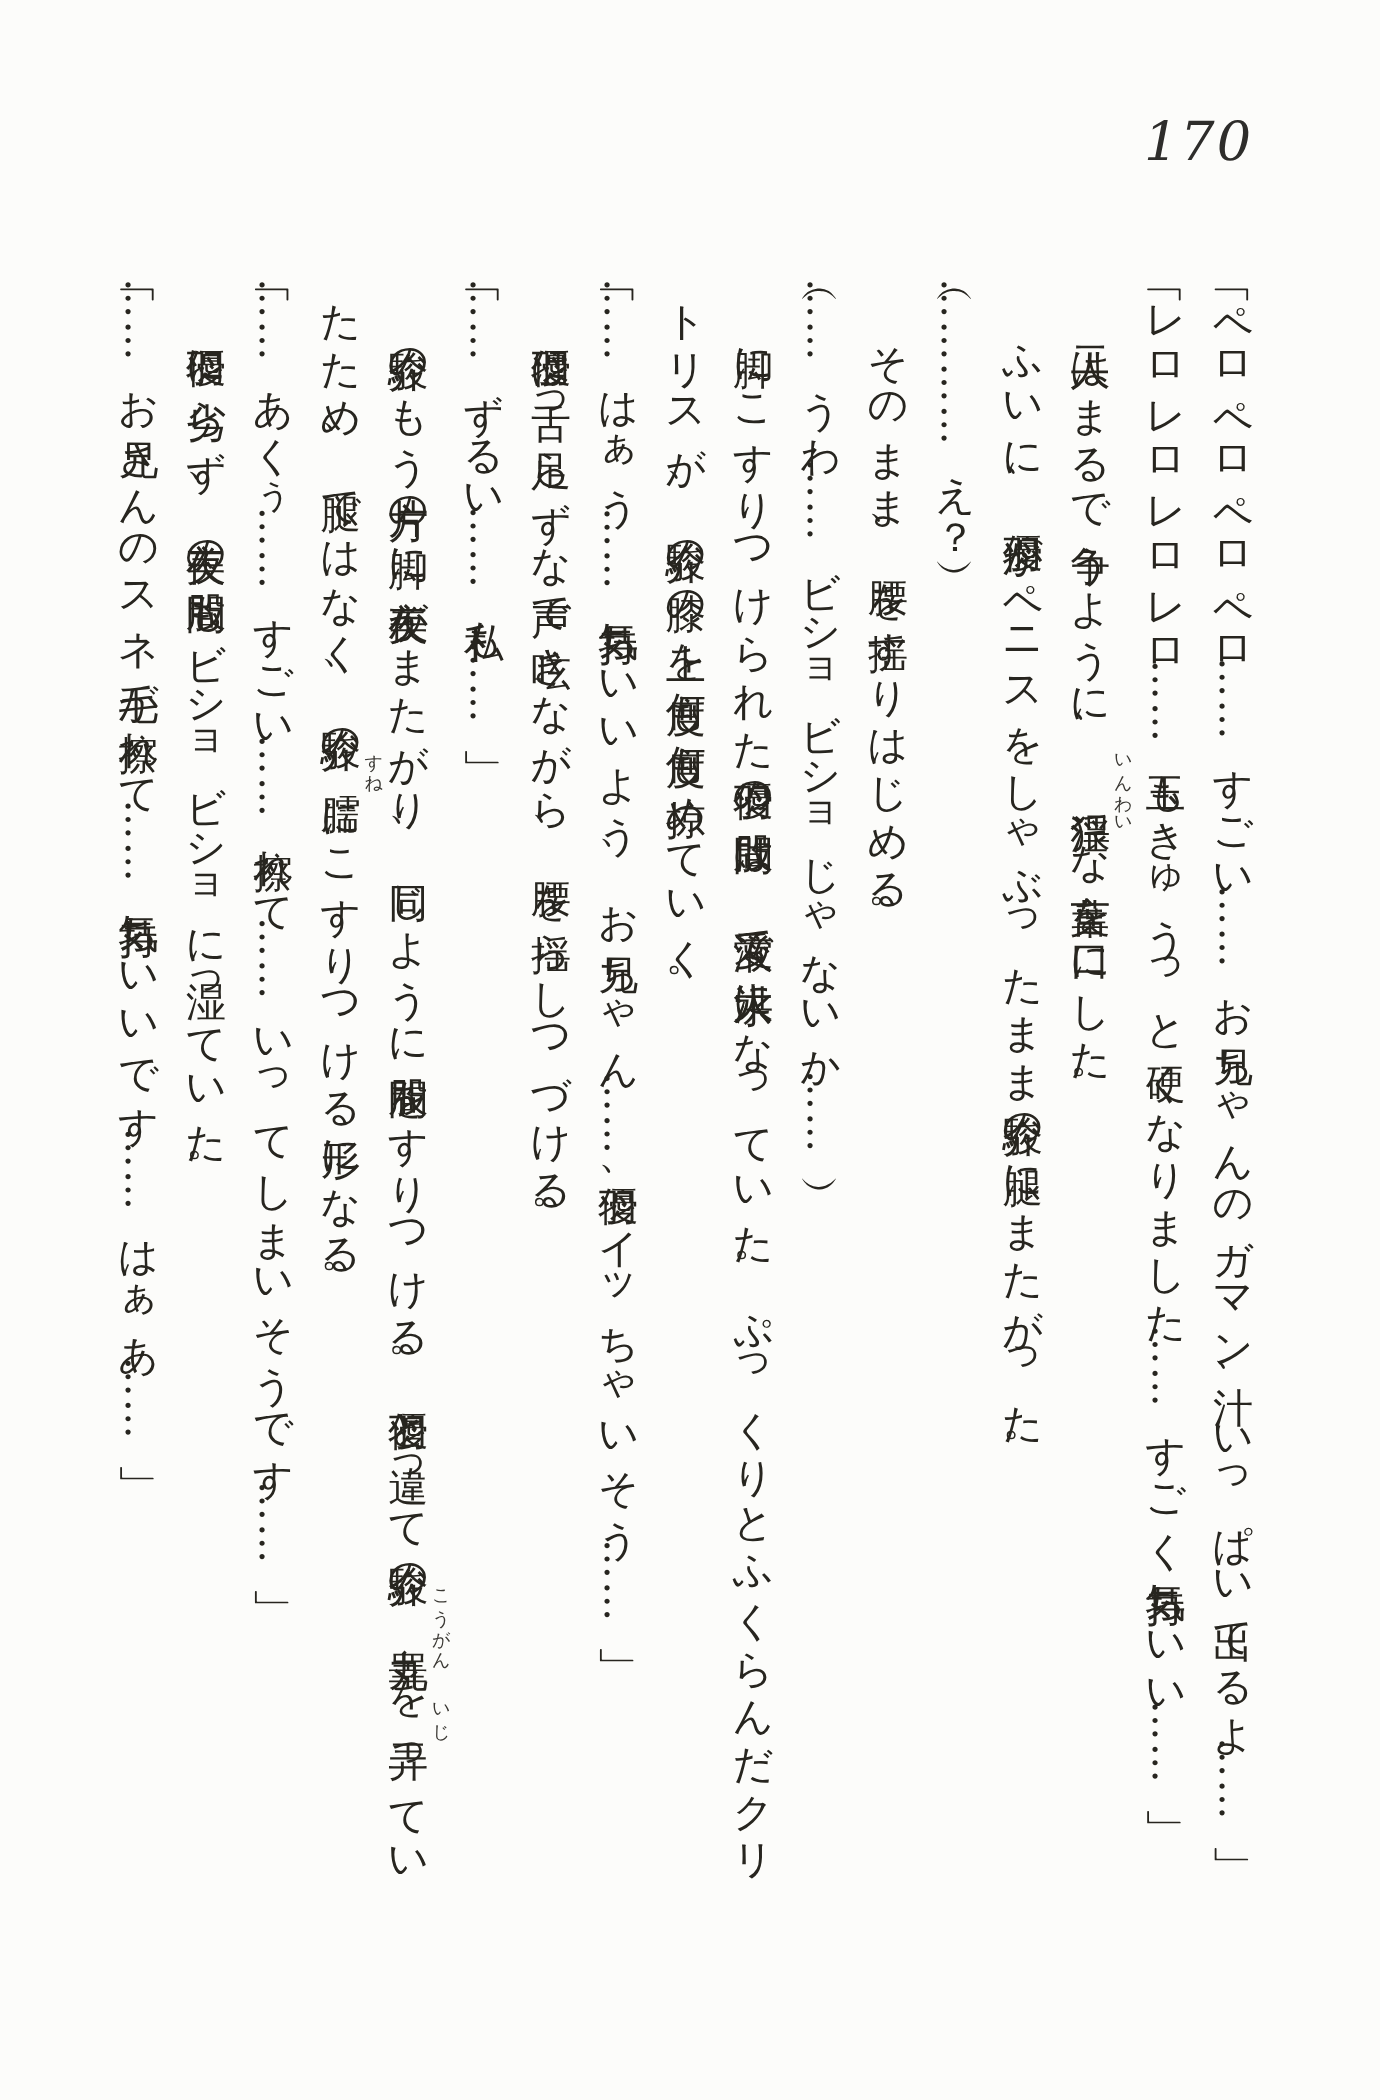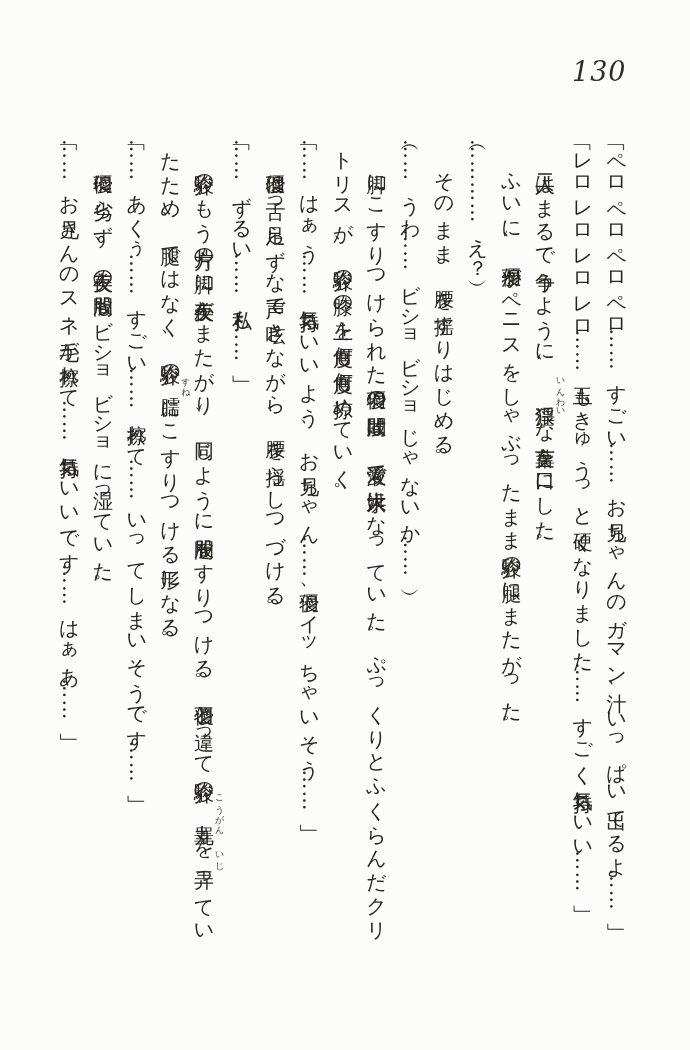--- a/index.html
+++ b/index.html
@@ -54,21 +54,21 @@
   ruby rt {
     font-size: 9px;
     letter-spacing: 0;
     color: #3a3833;
   }
 </style>
 </head>
 <body>
 
 <div class="page">
-  <div class="page-number">130</div>
+  <div class="page-number">170</div>
   <div class="text-block" id="text-block">
       <p class="dialogue">「ペロペロペロペロ……すごい……お兄ちゃんのガマン汁、いっぱい出てるよ……」</p>
       <p class="dialogue">「レロレロレロレロ……玉もきゅうっと硬くなりました……すごく気持ちいい……」</p>
       <p class="narration">二人はまるで争うように、<ruby>淫猥<rt>いんわい</rt></ruby>な言葉を口にした。</p>
       <p class="narration">ふいに、優羽がペニスをしゃぶったまま駿介の腿にまたがった。</p>
       <p class="thought">（…………え？）</p>
       <p class="narration">そのまま、腰を揺すりはじめる。</p>
       <p class="thought">（……うわ……ビショビショじゃないか……）</p>
       <p class="narration">脚にこすりつけられた優羽の股間は、愛液で大洪水になっていた。ぷっくりとふくらんだクリトリスが、駿介の膝の上を何度も何度も掠めていく。</p>
       <p class="dialogue">「……はぁう……気持ちいいよう、お兄ちゃん……優羽、イッちゃいそう……」</p>

